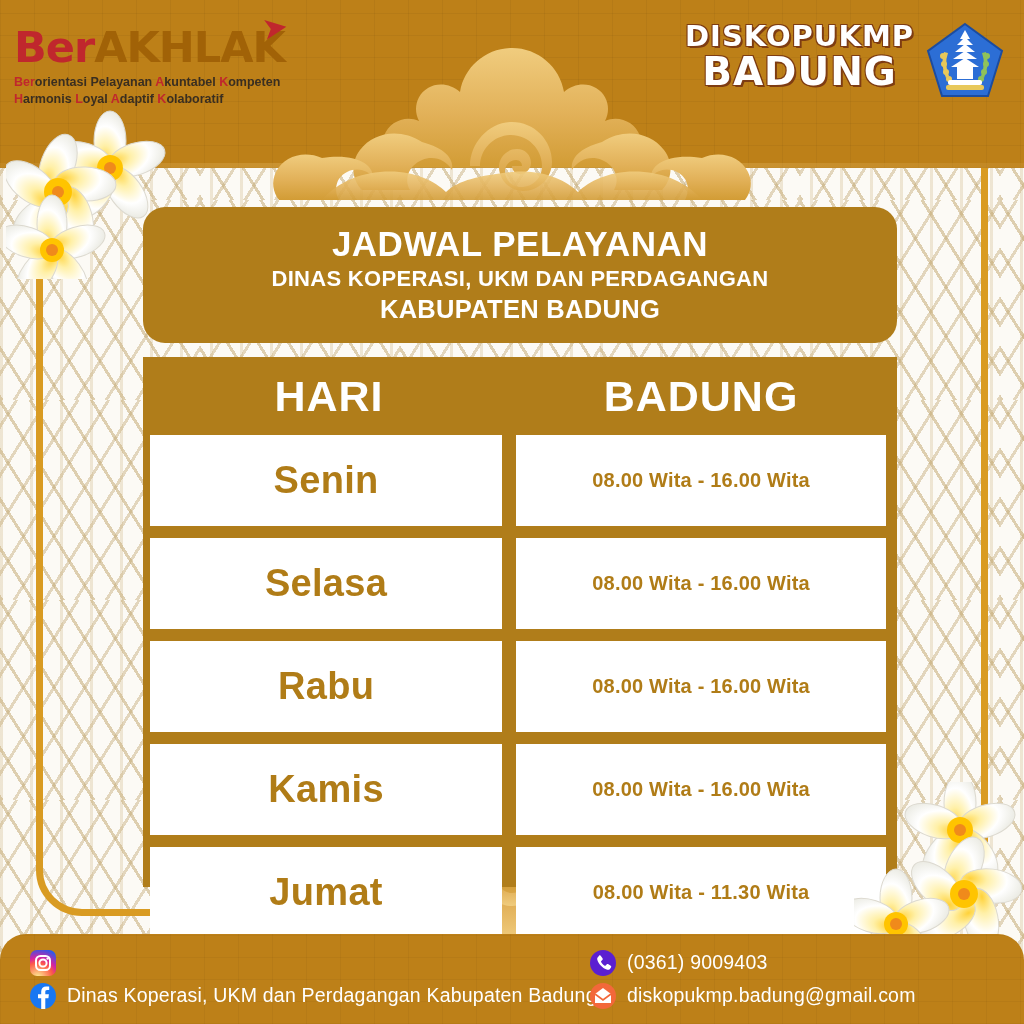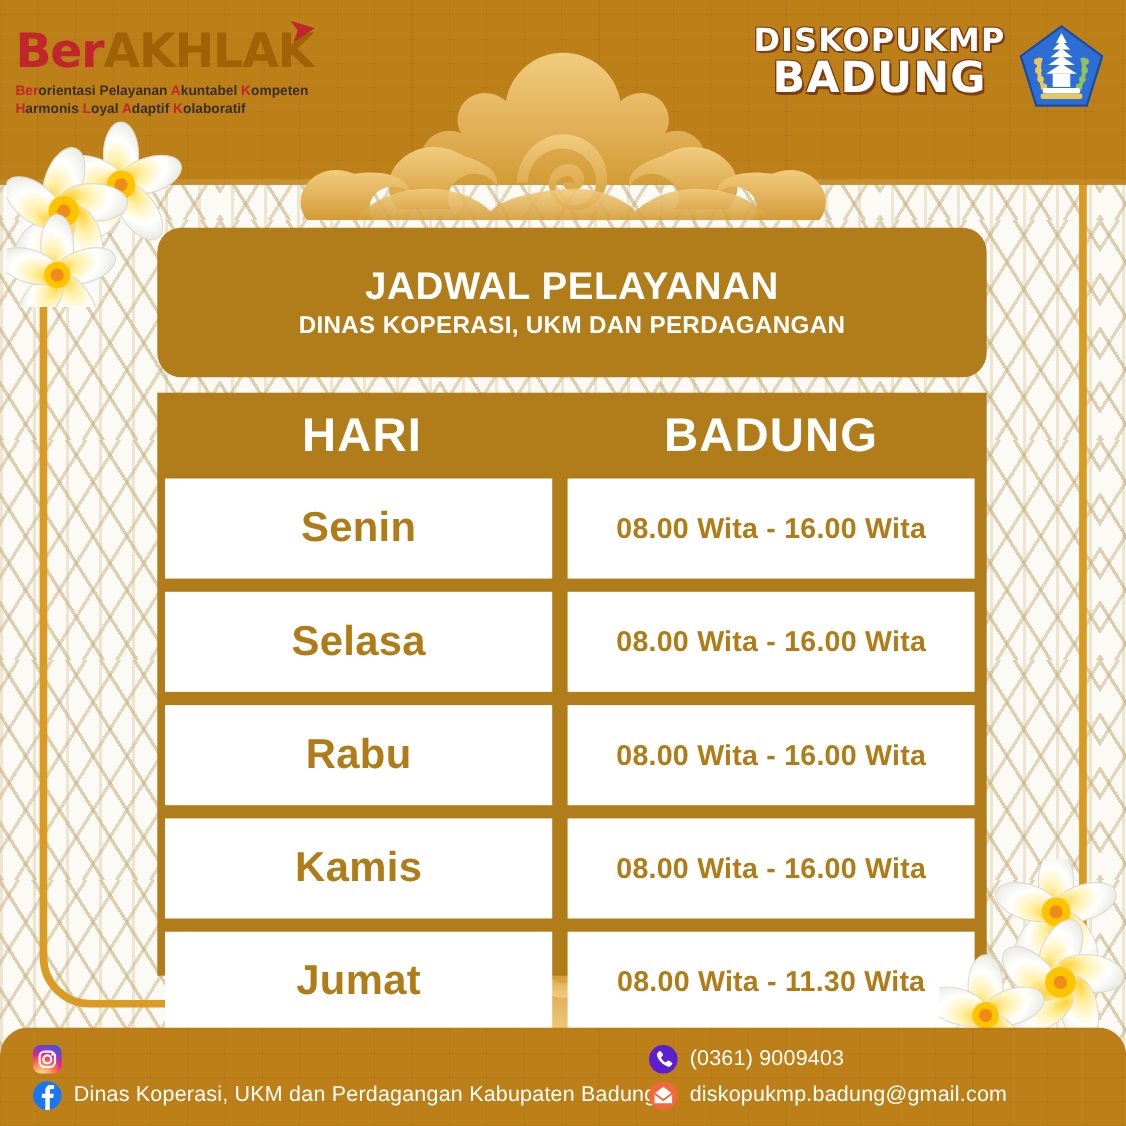--- a/index.html
+++ b/index.html
@@ -119,21 +119,21 @@
   }
   .th-hari { width:372px; }
   .th-pukul { width:372px; }
 
   .trow { display:flex; gap:14px; padding:0 7px 12px 7px; height:103px; }
   .cell {
     background:#FFFFFF; display:flex; align-items:center; justify-content:center;
     color:#B07C17;
   }
   .cell-day { width:358px; font-size:38px; font-weight:bold; letter-spacing:.3px;text-align:right; }
-  .cell-time { width:376px; font-size:26px; font-weight:bold; letter-spacing:.2px; }
+  .cell-time { width:376px; font-size:20px; font-weight:bold; letter-spacing:.2px; }
 
   
   .footer {
     position:absolute; left:0; bottom:0; width:1024px; height:90px;
     background:#BD8018; border-top-left-radius:26px; border-top-right-radius:26px;
     background-image:
       repeating-linear-gradient(0deg, rgba(0,0,0,.04) 0 1px, rgba(0,0,0,0) 1px 22px),
       repeating-linear-gradient(90deg, rgba(0,0,0,.04) 0 1px, rgba(0,0,0,0) 1px 34px);
     z-index:8;
   }
@@ -346,20 +346,21 @@
           <circle cx="0" cy="0" r="12" fill="#FFC400"></circle>
           <circle cx="0" cy="0" r="6" fill="#F08A1B"></circle>
         </g>
       </g>
     </svg>
   </div>
 
   <div class="title-card">
     <div class="t1">JADWAL PELAYANAN</div>
     <div class="t2">DINAS KOPERASI, UKM DAN PERDAGANGAN</div>
+    <div class="t3">KABUPATEN BADUNG</div>
   </div>
 
   <div class="table-panel">
     <div class="thead">
       <div class="th th-hari">HARI</div>
       <div class="th th-pukul">BADUNG</div>
     </div>
 
     <div class="trow">
       <div class="cell cell-day">Senin</div>

